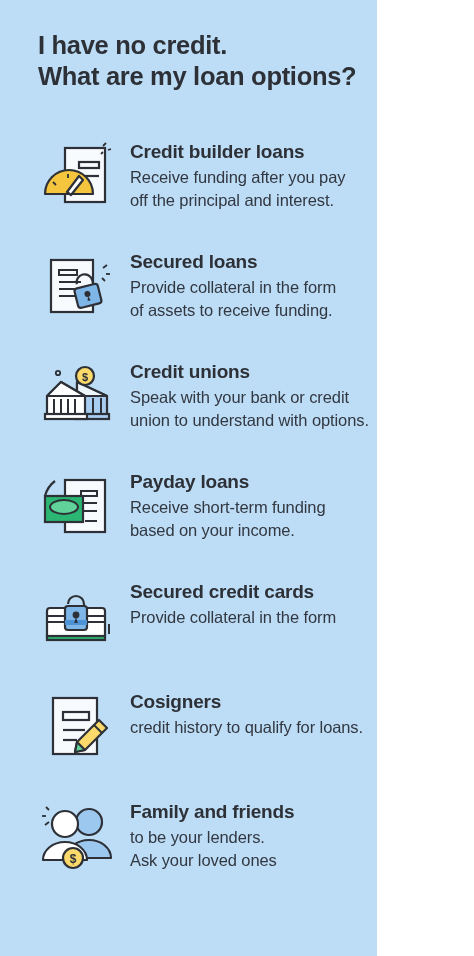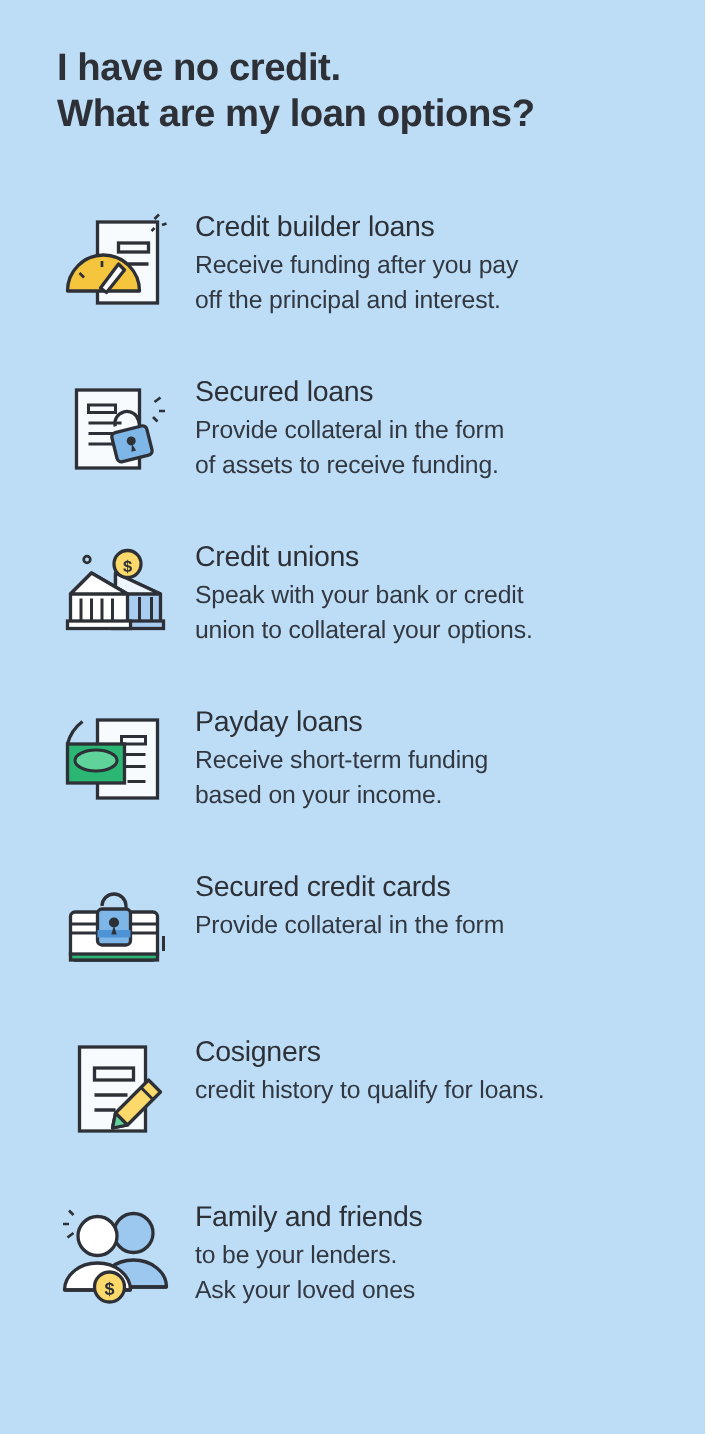--- a/index.html
+++ b/index.html
@@ -8,21 +8,21 @@
   }
   body {
     width: 474px;
     height: 956px;
     overflow: hidden;
     font-family: "Liberation Sans", sans-serif;
     background: #ffffff;
   }
   #infographic {
     position: relative;
-    width: 470px;
+    width: 377px;
     height: 956px;
     background: #bddcf5;
     box-sizing: border-box;
     overflow: hidden;
   }
   .heading {
     position: absolute;
     left: 38px;
     top: 30px;
     width: 410px;
@@ -62,21 +62,21 @@
   .icon-wrap svg { display: block; }
   .text-wrap {
     flex: 1 1 auto;
     padding-left: 8px;
     padding-top: 9px;
   }
   .item-title {
     display: block;
     font-size: 19px;
     line-height: 23px;
-    font-weight: normal;
+    font-weight: bold;
     color: #2d3137;
     letter-spacing: -0.2px;
     margin-bottom: 3px;
   }
   .item-desc {
     display: block;
     font-size: 16.5px;
     line-height: 23px;
     color: #323842;
     letter-spacing: -0.1px;
@@ -164,21 +164,21 @@
           </g>
           <rect x="8" y="58" width="42" height="5" fill="#ffffff" stroke="#2d3137" stroke-width="2.2"></rect>
           <circle cx="48" cy="20" r="9" fill="#fbd96b" stroke="#2d3137" stroke-width="2.2"></circle>
           <text x="48" y="25" font-family="'Liberation Sans',sans-serif" font-size="11" font-weight="bold" fill="#2d3137" text-anchor="middle">$</text>
           <circle cx="21" cy="17" r="2.2" fill="none" stroke="#2d3137" stroke-width="1.8"></circle>
         </svg>
       </div>
       <div class="text-wrap">
         <span class="item-title">Credit unions</span>
         <span class="item-desc">Speak with your bank or credit</span>
-        <span class="item-desc">union to collateral your options.</span>
+        <span class="item-desc">union to understand with options.</span>
       </div>
     </div>
 
     <div class="item">
       <div class="icon-wrap">
         <svg width="80" height="80" viewBox="0 0 80 80">
           <rect x="28" y="14" width="40" height="52" fill="#f7fbfe" stroke="#2d3137" stroke-width="2.2"></rect>
           <rect x="44" y="25" width="16" height="5" fill="none" stroke="#2d3137" stroke-width="2"></rect>
           <line x1="44" y1="37" x2="60" y2="37" stroke="#2d3137" stroke-width="2"></line>
           <line x1="44" y1="45" x2="60" y2="45" stroke="#2d3137" stroke-width="2"></line>

